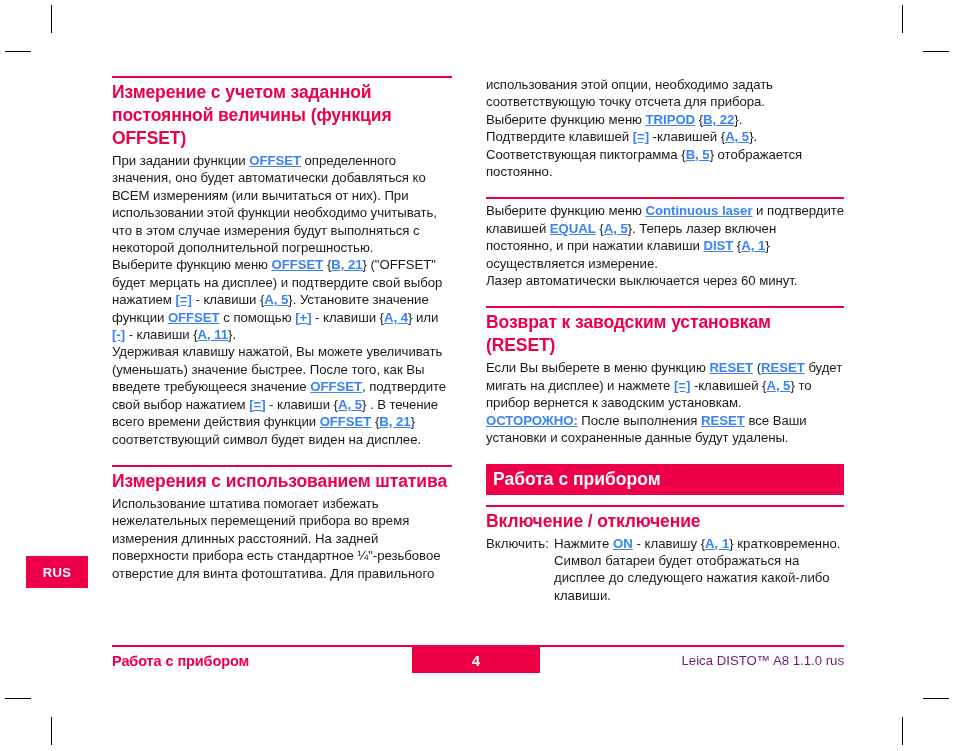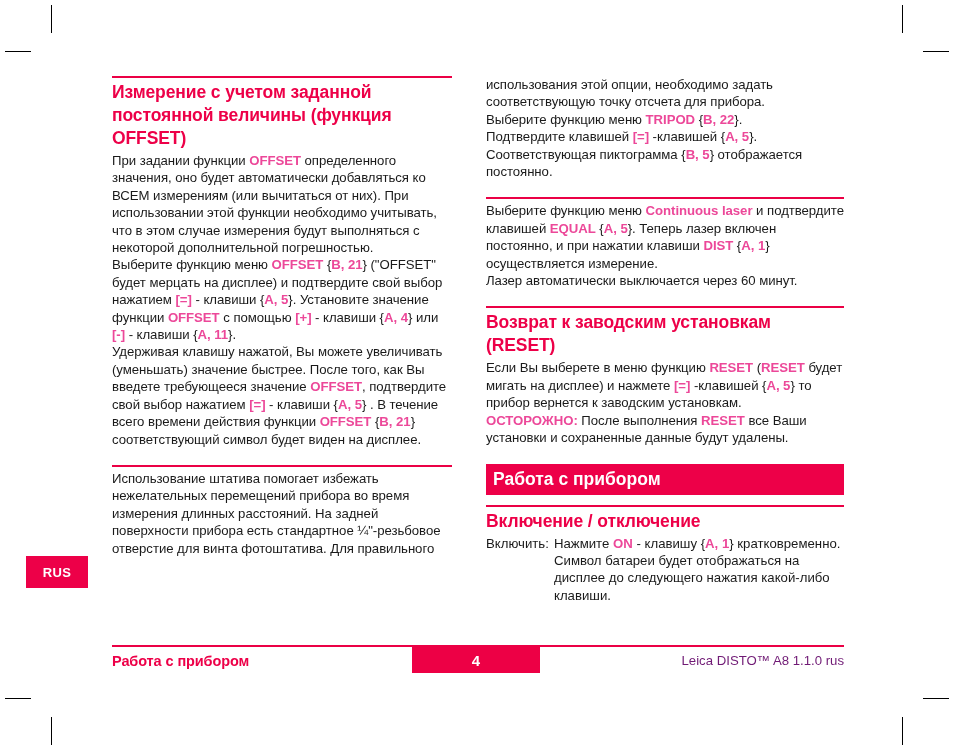--- a/index.html
+++ b/index.html
@@ -64,21 +64,21 @@
 
   p.body {
     font-size: 13.2px;
     line-height: 17.4px;
     margin: 0;
     color: #1a1a1a;
     letter-spacing: -0.05px;
   }
   p.body + p.body { margin-top: 0; }
 
-  b, .b { font-weight: bold; color: #ec4899; }
+  b, .b { font-weight: bold; color: #3b82f6; text-decoration: underline; }
   .gap-md { height: 17px; }
 
   
   .band {
     background: #ed0048;
     color: #ffffff;
     font-size: 17.5px;
     font-weight: bold;
     line-height: 26px;
     padding: 2px 0 3px 7px;
@@ -174,20 +174,21 @@
     <div class="rule"></div>
     <h2 class="sec">Измерение с учетом заданной постоянной величины (функция OFFSET)</h2>
 
     <p class="body">При задании функции <b>OFFSET</b> определенного значения, оно будет автоматически добавляться  ко ВСЕМ измерениям (или вычитаться от них). При использовании этой функции необходимо учитывать, что в этом случае измерения будут выполняться с некоторой дополнительной погрешностью.</p>
     <p class="body">Выберите функцию меню <b>OFFSET</b> {<b>B, 21</b>} ("OFFSET" будет мерцать на дисплее) и подтвердите свой выбор нажатием <b>[=]</b> - клавиши  {<b>A, 5</b>}. Установите значение функции <b>OFFSET</b> с помощью <b>[+]</b> - клавиши {<b>A, 4</b>} или <b>[-]</b> - клавиши {<b>A, 11</b>}.</p>
     <p class="body">Удерживая клавишу нажатой, Вы можете увеличивать (уменьшать) значение быстрее. После того, как Вы введете требующееся значение <b>OFFSET</b>, подтвердите свой выбор нажатием <b>[=]</b> - клавиши {<b>A, 5</b>} .  В течение всего времени действия функции <b>OFFSET</b> {<b>B, 21</b>} соответствующий символ будет виден на дисплее.</p>
 
     <div class="gap-md"></div>
 
     <div class="rule"></div>
+    <h2 class="sec">Измерения с использованием штатива</h2>
     <p class="body">Использование штатива помогает избежать нежелательных перемещений прибора во время измерения длинных расстояний. На задней поверхности прибора есть стандартное ¼"-резьбовое отверстие  для винта фотоштатива. Для правильного</p>
   </div>
 
   <div class="col col-right">
 
     <p class="body">использования этой опции, необходимо задать соответствующую точку отсчета для прибора.</p>
     <p class="body">Выберите функцию меню <b>TRIPOD</b> {<b>B, 22</b>}.</p>
     <p class="body">Подтвердите клавишей <b>[=]</b> -клавишей {<b>A, 5</b>}.</p>
     <p class="body">Соответствующая пиктограмма {<b>B, 5</b>} отображается постоянно.</p>
 

